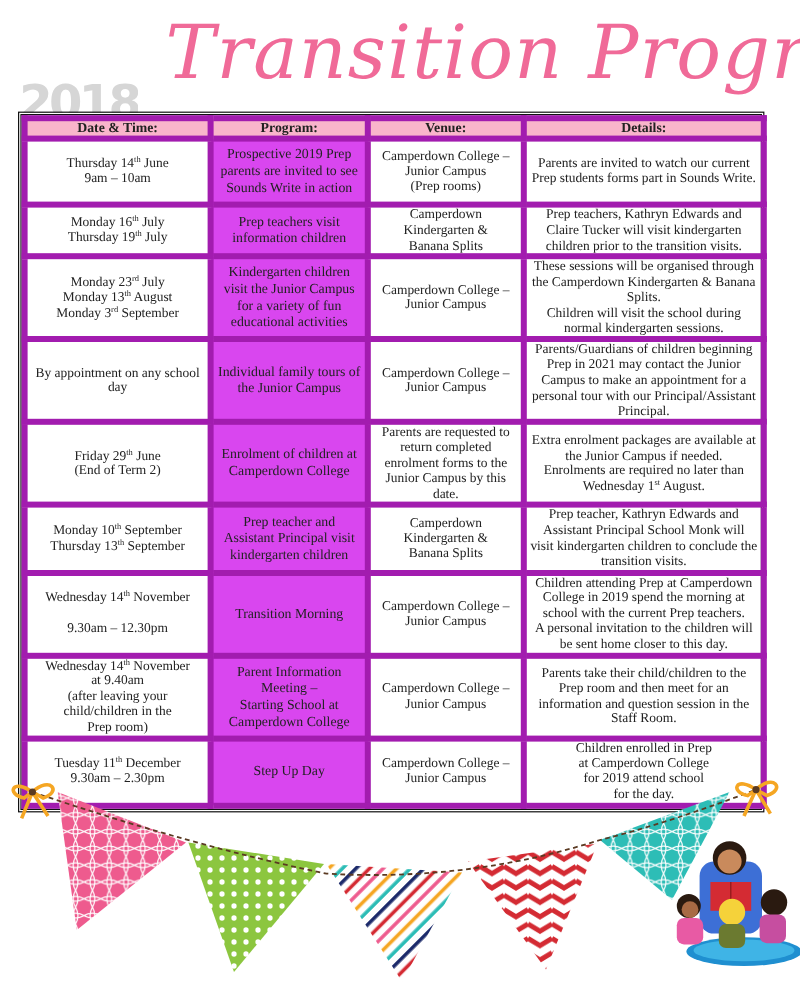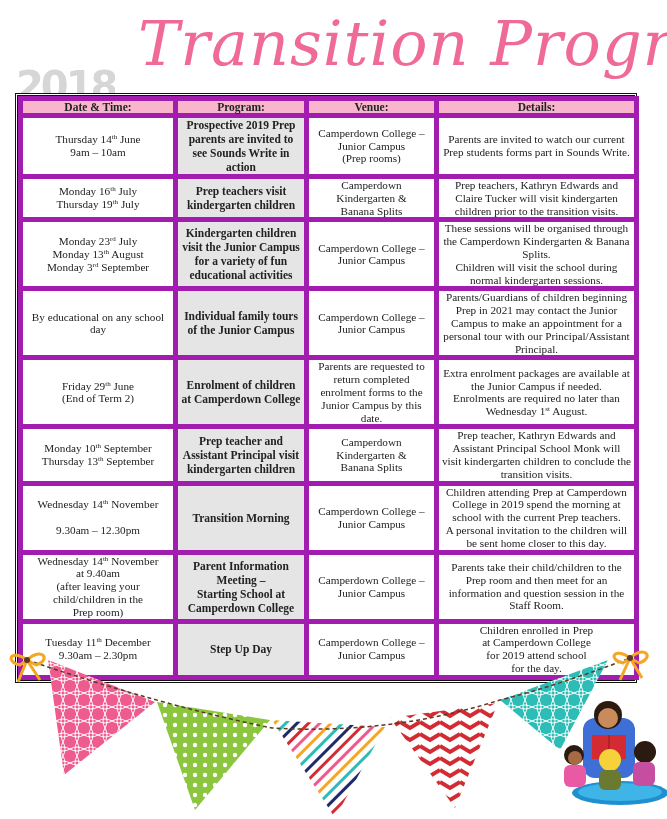--- a/index.html
+++ b/index.html
@@ -12,21 +12,21 @@
   .year-main { position: absolute; left: 0; top: 0; font-family: "DejaVu Sans", sans-serif; font-weight: bold; font-size: 46px; letter-spacing: -3px; line-height: 50px; }
   .year-main span { display: inline-block; }
   .year-ghost { position: absolute; left: 2px; top: 44px; font-family: "DejaVu Sans", sans-serif; font-weight: bold; font-size: 40px; letter-spacing: -3px; line-height: 40px; color: #d6d6d6; height: 28px; overflow: hidden; }
   .title { position: absolute; left: 138px; top: 4px; font-family: "DejaVu Serif", serif; font-style: italic; font-size: 62px; line-height: 80px; color: #f06a98; letter-spacing: 1px; white-space: nowrap; }
 
   
   .table-wrap { position: absolute; left: 15px; top: 93px; width: 622px; border: 3px double #111; }
   table { width: 100%; border-collapse: collapse; table-layout: fixed; }
   th, td { border: 5px solid #a21caf; text-align: center; vertical-align: middle; font-size: 11.2px; line-height: 12.8px; padding: 0 3px; }
   th { background: #f9b5cb; font-weight: bold; height: 12px; font-size: 11.5px; line-height: 12px; }
-  td.prog { background: #e5e5e5; font-weight: bold; font-size: 11.5px; line-height: 14px; color: #222; }
+  td.prog { background: #d946ef; font-weight: normal; font-size: 11.5px; line-height: 14px; color: #222; }
   td.pre { white-space: pre-line; }
   col.c1 { width: 155px; } col.c2 { width: 131px; } col.c3 { width: 130px; } col.c4 { width: 200px; }
   sup { font-size: 7px; line-height: 0; vertical-align: 4px; }
 
   
   .bunting { position: absolute; left: 0; top: 640px; width: 667px; height: 179px; }
 </style>
 </head>
 <body>
 
@@ -61,40 +61,40 @@
         <td class="prog">Prospective 2019 Prep parents are invited to see Sounds Write in action</td>
         <td class="pre">Camperdown College –
 Junior Campus
 (Prep rooms)</td>
         <td class="pre">Parents are invited to watch our current Prep students forms part in Sounds Write.</td>
       </tr>
 
       <tr style="height:39px">
         <td class="pre">Monday 16<sup>th</sup> July
 Thursday 19<sup>th</sup> July</td>
-        <td class="prog">Prep teachers visit kindergarten children</td>
+        <td class="prog">Prep teachers visit information children</td>
         <td class="pre">Camperdown
 Kindergarten &amp;
 Banana Splits</td>
         <td class="pre">Prep teachers, Kathryn Edwards and Claire Tucker will visit kindergarten children prior to the transition visits.</td>
       </tr>
 
       <tr style="height:69px">
         <td class="pre">Monday 23<sup>rd</sup> July
 Monday 13<sup>th</sup> August
 Monday 3<sup>rd</sup> September</td>
         <td class="prog">Kindergarten children visit the Junior Campus for a variety of fun educational activities</td>
         <td class="pre">Camperdown College –
 Junior Campus</td>
         <td class="pre">These sessions will be organised through the Camperdown Kindergarten &amp; Banana Splits.
 Children will visit the school during normal kindergarten sessions.</td>
       </tr>
 
       <tr style="height:68px">
-        <td class="pre">By educational on any school day</td>
+        <td class="pre">By appointment on any school day</td>
         <td class="prog">Individual family tours of the Junior Campus</td>
         <td class="pre">Camperdown College –
 Junior Campus</td>
         <td class="pre">Parents/Guardians of children beginning Prep in 2021 may contact the Junior Campus to make an appointment for a personal tour with our Principal/Assistant Principal.</td>
       </tr>
 
       <tr style="height:68px">
         <td class="pre">Friday 29<sup>th</sup> June
 (End of Term 2)</td>
         <td class="prog">Enrolment of children at Camperdown College</td>

